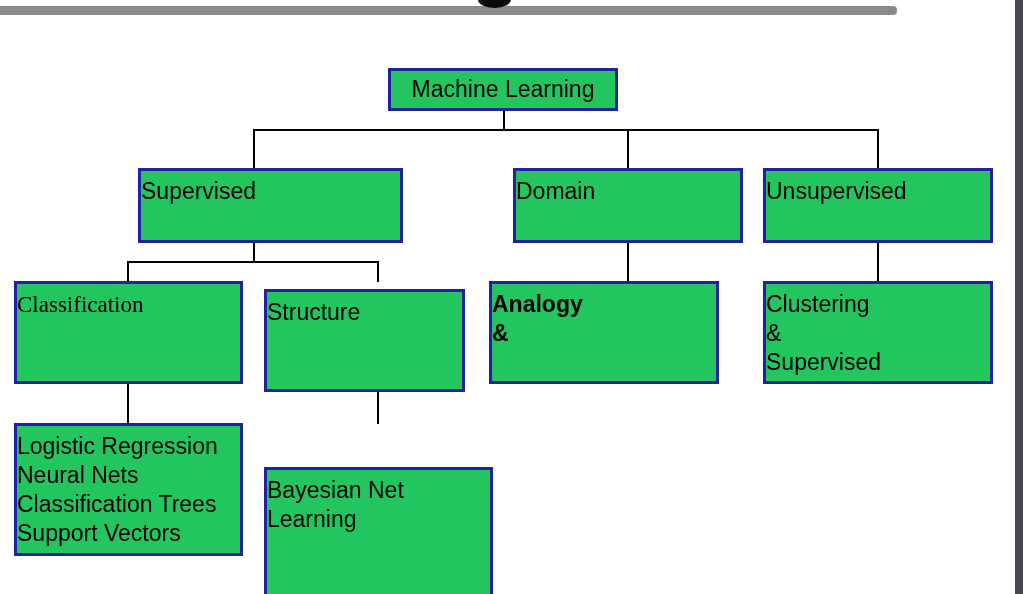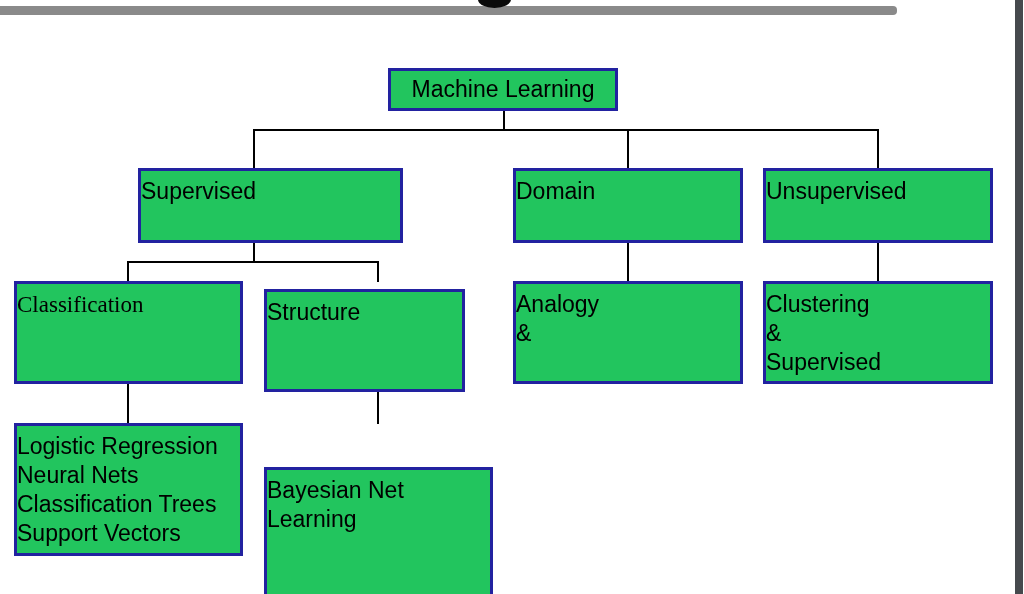--- a/index.html
+++ b/index.html
@@ -89,21 +89,21 @@
   </div>
 
   <div class="node" style="left:14px; top:281px; width:229px; height:103px;font-family:Liberation Serif, serif;">
     <span class="line">Classification</span>
   </div>
 
   <div class="node" style="left:264px; top:281px; width:201px; height:103px;margin-top:8px;">
     <span class="line">Structure</span>
   </div>
 
-  <div class="node" style="left:513px; top:281px; width:230px; height:103px;">
+  <div class="node" style="left:489px; top:281px; width:230px; height:103px;font-weight:bold;">
     <span class="line">Analogy</span>
     <span class="line">&amp;</span>
   </div>
 
   <div class="node" style="left:763px; top:281px; width:230px; height:103px;">
     <span class="line">Clustering</span>
     <span class="line">&amp;</span>
     <span class="line">Supervised</span>
   </div>
 

